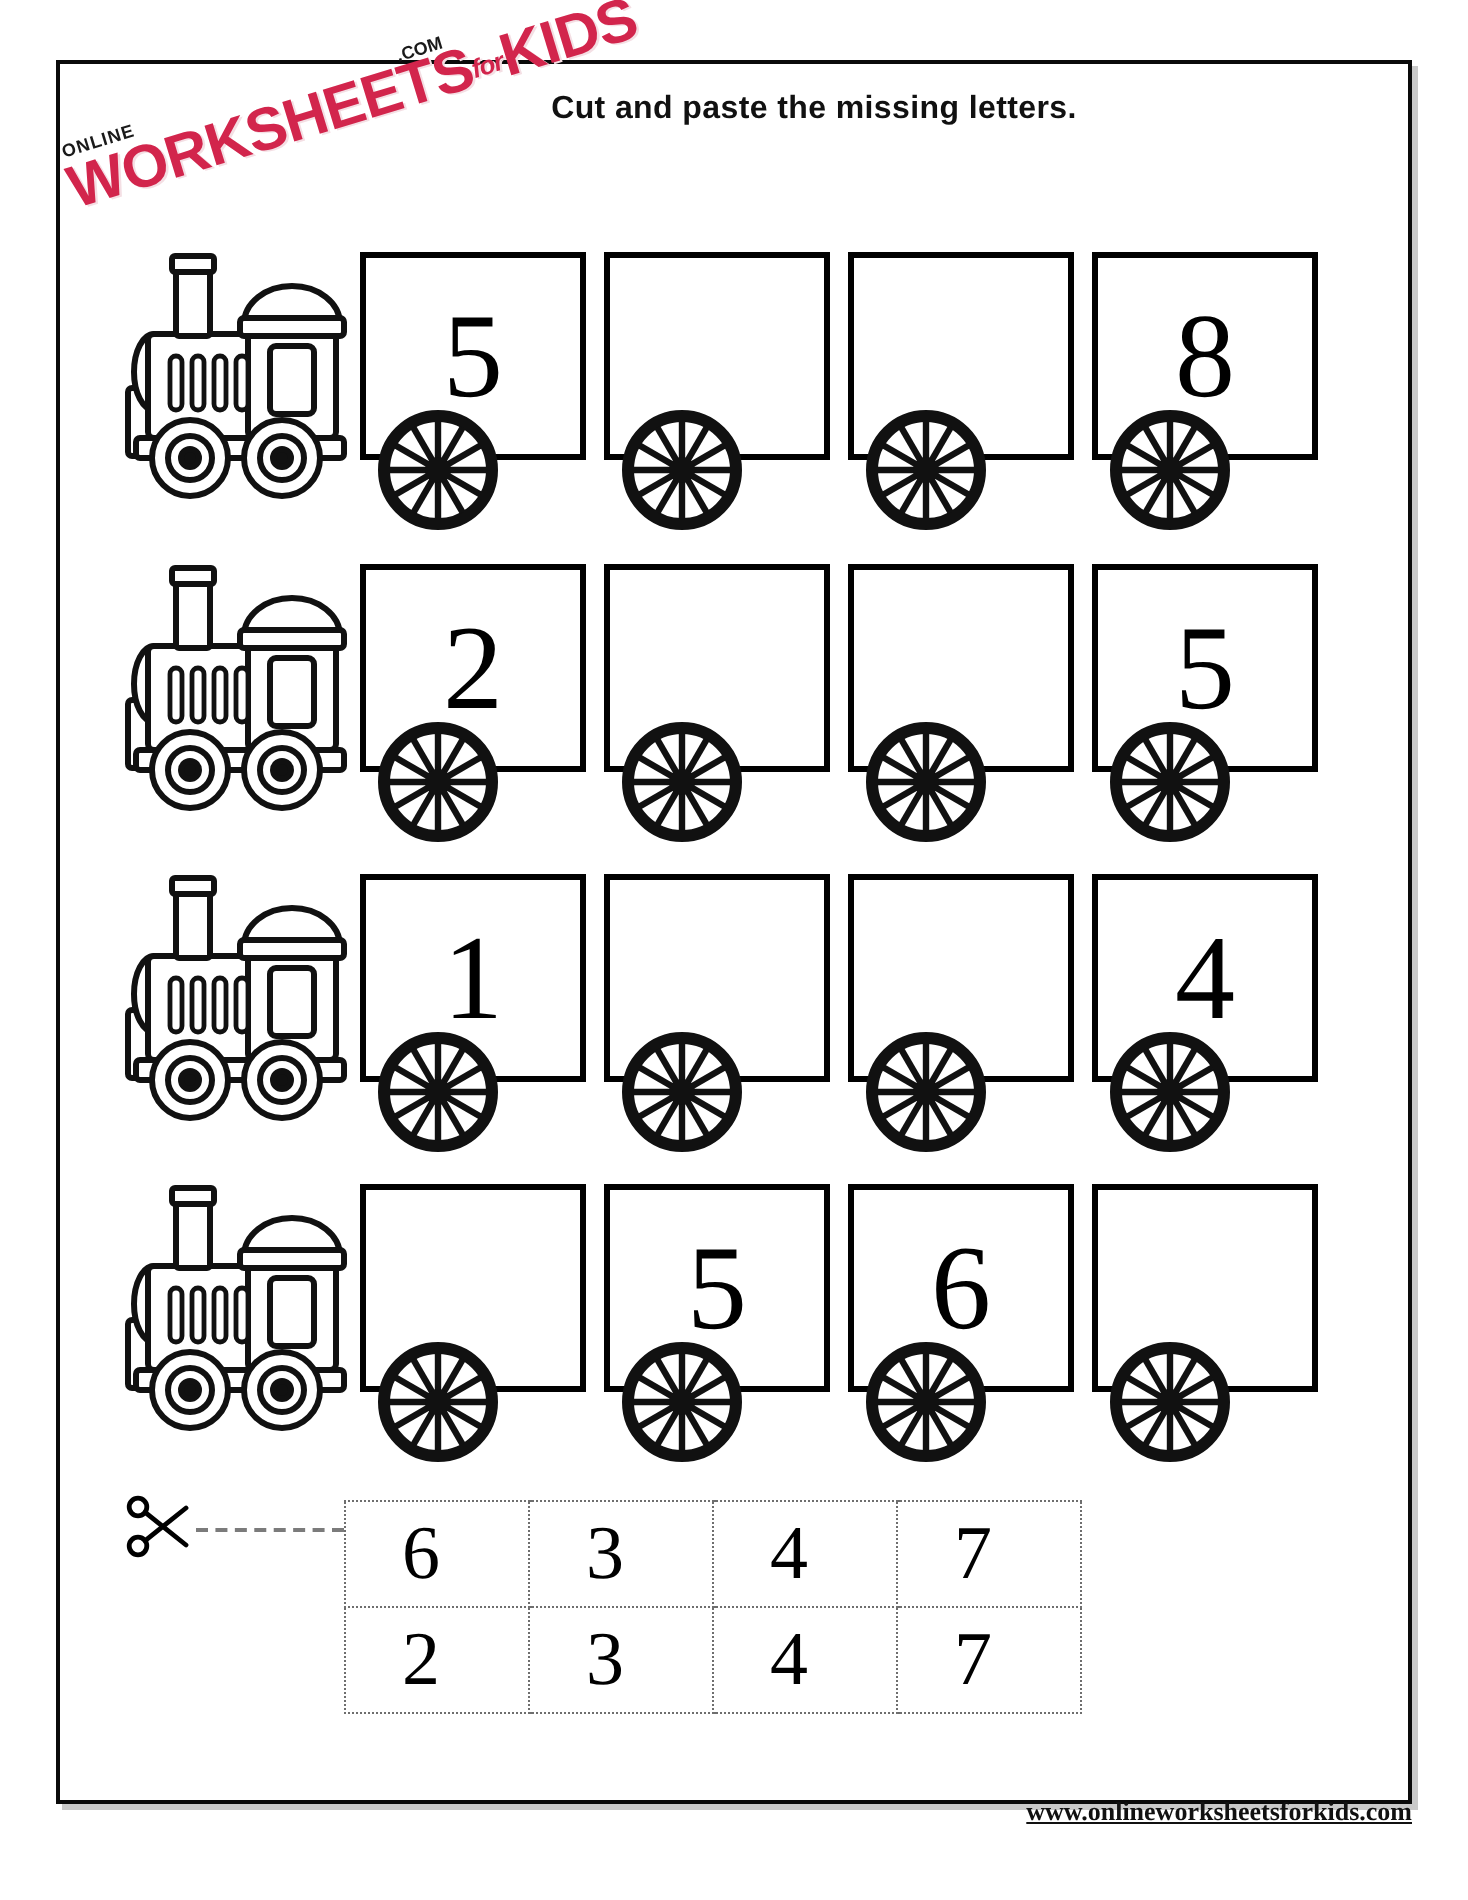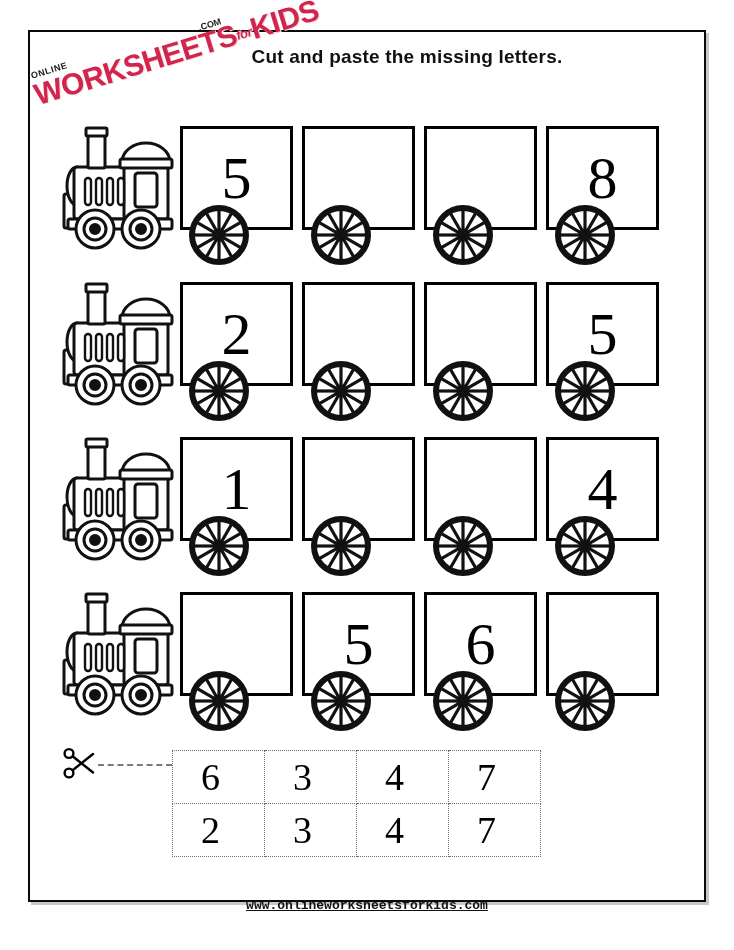--- a/index.html
+++ b/index.html
@@ -80,21 +80,21 @@
 
   
   #title {
     position: absolute;
     left: 0;
     top: 46px;
     width: 734px;
     text-align: center;
     padding-left: 80px;
     box-sizing: border-box;
-    font-size: 19px;
+    font-size: 16px;
     font-weight: bold;
     color: #111111;
     letter-spacing: 0.2px;
     font-family: "Liberation Sans", sans-serif;
   }
 
   
   .train-row {
     position: absolute;
     left: 58px;
@@ -194,26 +194,26 @@
     padding: 0;
     padding-right: 16px;
   }
 
   
   #footer {
     position: absolute;
     left: 28px;
     top: 898px;
     width: 678px;
-    text-align: center;
+    text-align: right;
     font-size: 13px;
     font-weight: bold;
     color: #111111;
     text-decoration: underline;
-    font-family: Liberation Mono, monospace;
+    font-family: Liberation Serif, serif;
   }
 </style>
 </head>
 <body>
 
 <div id="page-frame"></div>
 
 <div id="logo">
   <div class="logo-online">ONLINE</div>
   <div class="logo-main">

